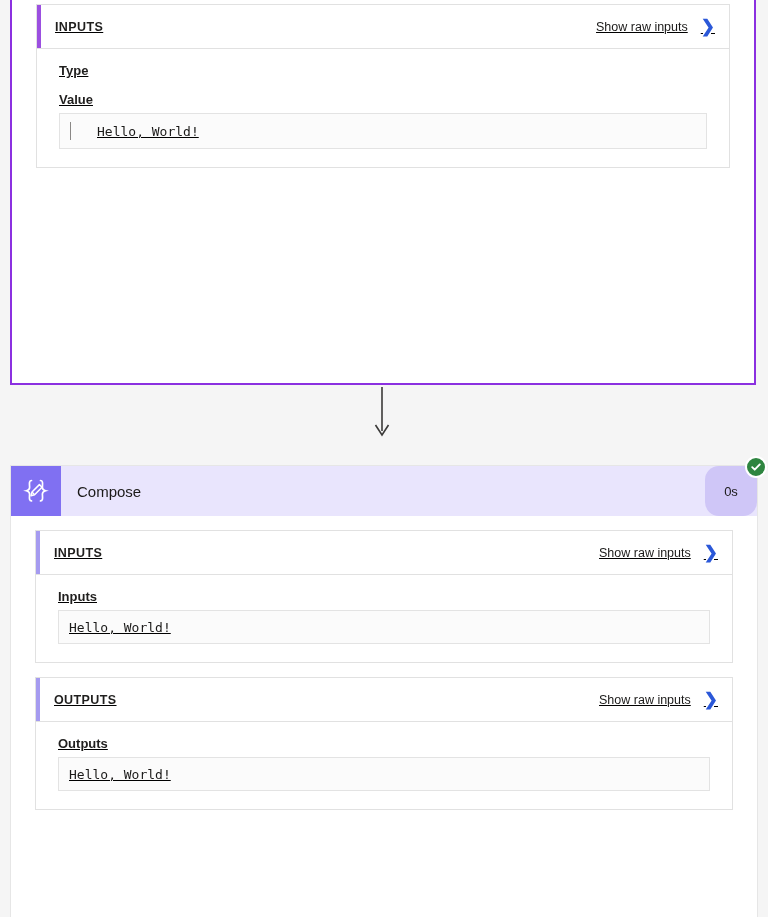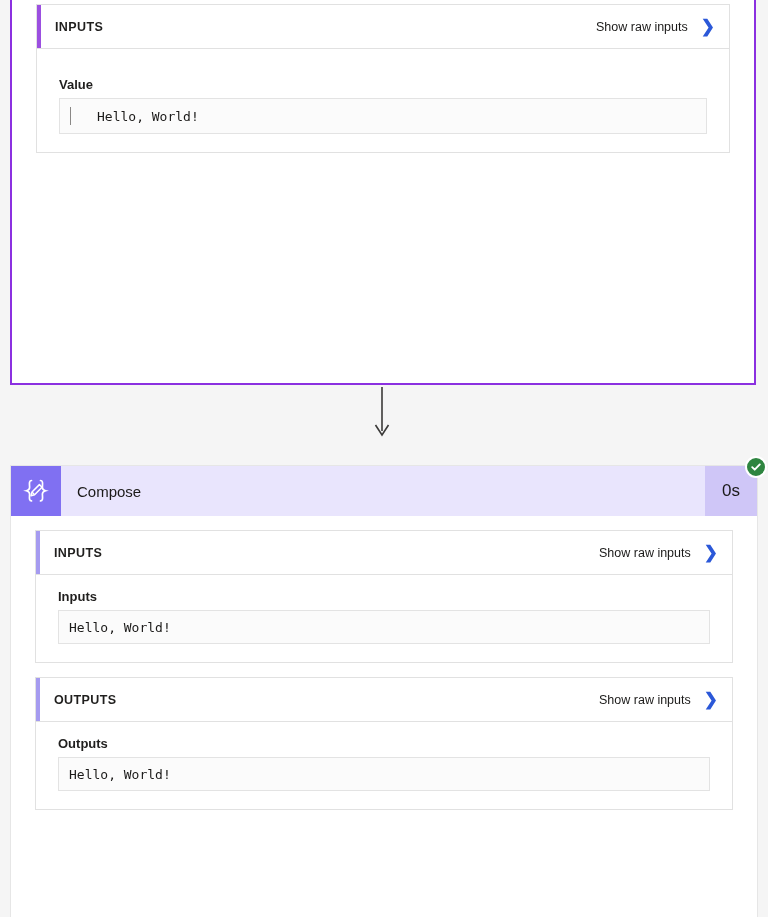--- a/index.html
+++ b/index.html
@@ -55,22 +55,23 @@
     font-size: 15px;
     color: #1b1a19;
   }
   .node-duration {
     width: 52px;
     min-width: 52px;
     background: #cfc6f7;
     display: flex;
     align-items: center;
     justify-content: center;
-    font-size: 17px;
-    color: #1b1a19;
+    font-size: 13px;
+    color: #1b1a19;
+    border-radius: 14px;
   }
   .status-badge {
     position: absolute;
     top: -10px;
     right: -10px;
     width: 22px;
     height: 22px;
     border-radius: 50%;
     background: #2e8540;
     border: 2px solid #ffffff;
@@ -78,20 +79,21 @@
     align-items: center;
     justify-content: center;
   }
   .status-badge svg { display: block; }
 
   
   .io-section {
     background: #ffffff;
     border: 1px solid #e1e1e1;
     margin: 14px 24px 14px 24px;
+    text-decoration: underline;
   }
   .io-header {
     display: flex;
     align-items: center;
     height: 44px;
     border-bottom: 1px solid #e1e1e1;
     position: relative;
     padding-left: 18px;
     padding-right: 14px;
   }
@@ -181,20 +183,21 @@
         <span class="io-title">INPUTS</span>
         <span class="raw-link">
           <span>Show raw inputs</span>
           <span class="chev">❯</span>
         </span>
       </div>
       <div class="io-body">
 
 
         <div class="field">
+          <div class="field-label">Type</div>
         </div>
 
         <div class="field">
           <div class="field-label">Value</div>
           <div class="field-box tall">
             <span class="caret"></span>
             <span>Hello, World!</span>
           </div>
         </div>
 

